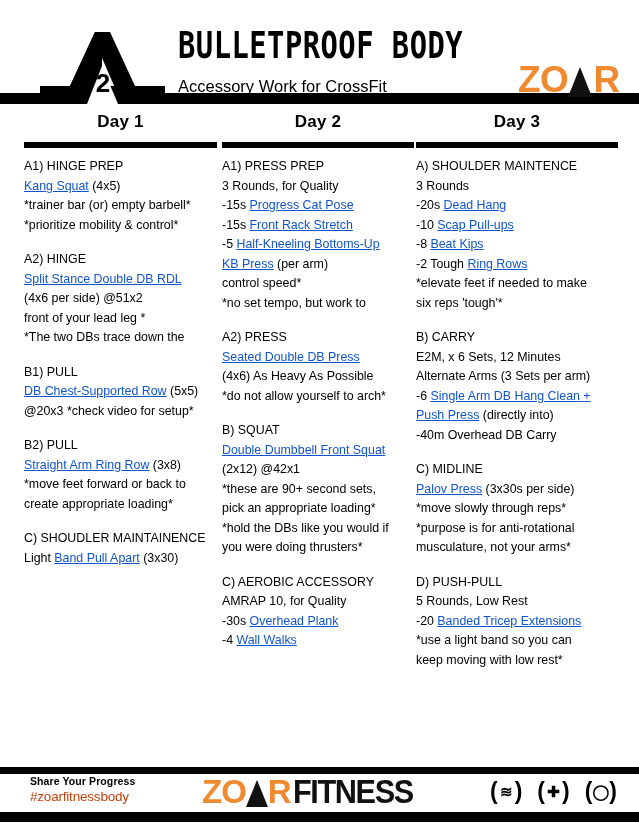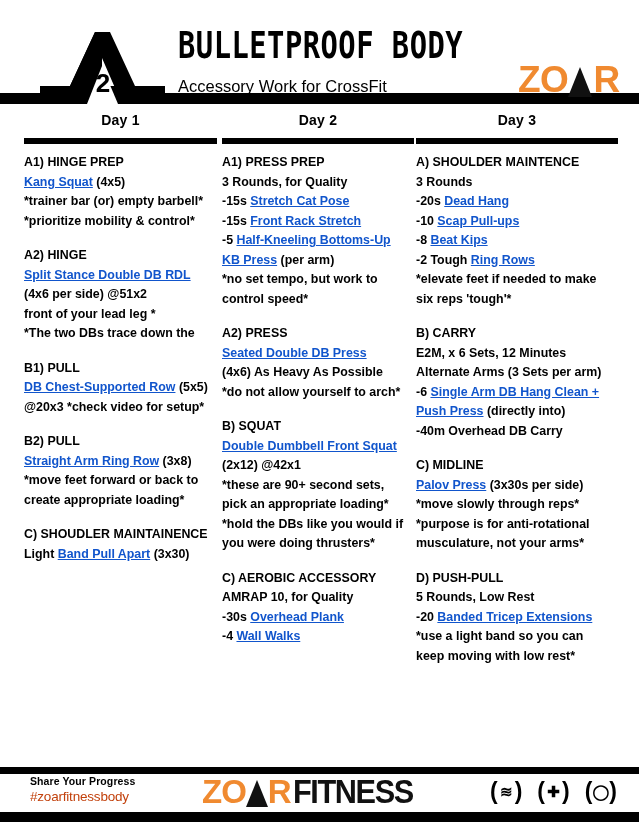--- a/index.html
+++ b/index.html
@@ -148,33 +148,33 @@
     position: absolute;
     top: 0;
     width: 193px;
   }
   .col-1 { left: 24px; }
   .col-2 { left: 222px; width: 192px; }
   .col-3 { left: 416px; width: 202px; }
 
   .day-title {
     text-align: center;
-    font-size: 14px;
+    font-size: 17px;
     font-weight: bold;
     color: #000;
     margin-bottom: 10px;
     letter-spacing: 0.2px;
   }
   .day-rule {
     height: 6px;
     background: #000;
     margin-bottom: 10px;
   }
 
-  .block { margin-bottom: 0; font-weight: bold; }
+  .block { margin-bottom: 0; }
   .block + .block { margin-top: 18px; }
 
   .line {
     font-size: 12.4px;
     line-height: 16.5px;
     color: #000;
     margin: 0 0 3px 0;
   }
   .lnk {
     color: #1155CC;
@@ -359,26 +359,26 @@
           </div>
         </div>
     </div>
     <div class="col col-2">
       <div class="day-title">Day 2</div>
       <div class="day-rule"></div>
       <div class="day-body">
           <div class="block">
             <div class="line"><span>A1) PRESS PREP</span></div>
             <div class="line"><span>3 Rounds, for Quality</span></div>
-            <div class="line"><span>-15s </span><span class="lnk">Stretch Cat Pose</span></div>
+            <div class="line"><span>-15s </span><span class="lnk">Progress Cat Pose</span></div>
             <div class="line"><span>-15s </span><span class="lnk">Front Rack Stretch</span></div>
             <div class="line"><span>-5 </span><span class="lnk">Half-Kneeling Bottoms-Up</span></div>
             <div class="line"><span class="lnk">KB Press</span><span> (per arm)</span></div>
+            <div class="line"><span>control speed*</span></div>
             <div class="line"><span>*no set tempo, but work to</span></div>
-            <div class="line"><span>control speed*</span></div>
           </div>
           <div class="block">
             <div class="line"><span>A2) PRESS</span></div>
             <div class="line"><span class="lnk">Seated Double DB Press</span></div>
             <div class="line"><span>(4x6) As Heavy As Possible</span></div>
             <div class="line"><span>*do not allow yourself to arch*</span></div>
           </div>
           <div class="block">
             <div class="line"><span>B) SQUAT</span></div>
             <div class="line"><span class="lnk">Double Dumbbell Front Squat</span></div>

